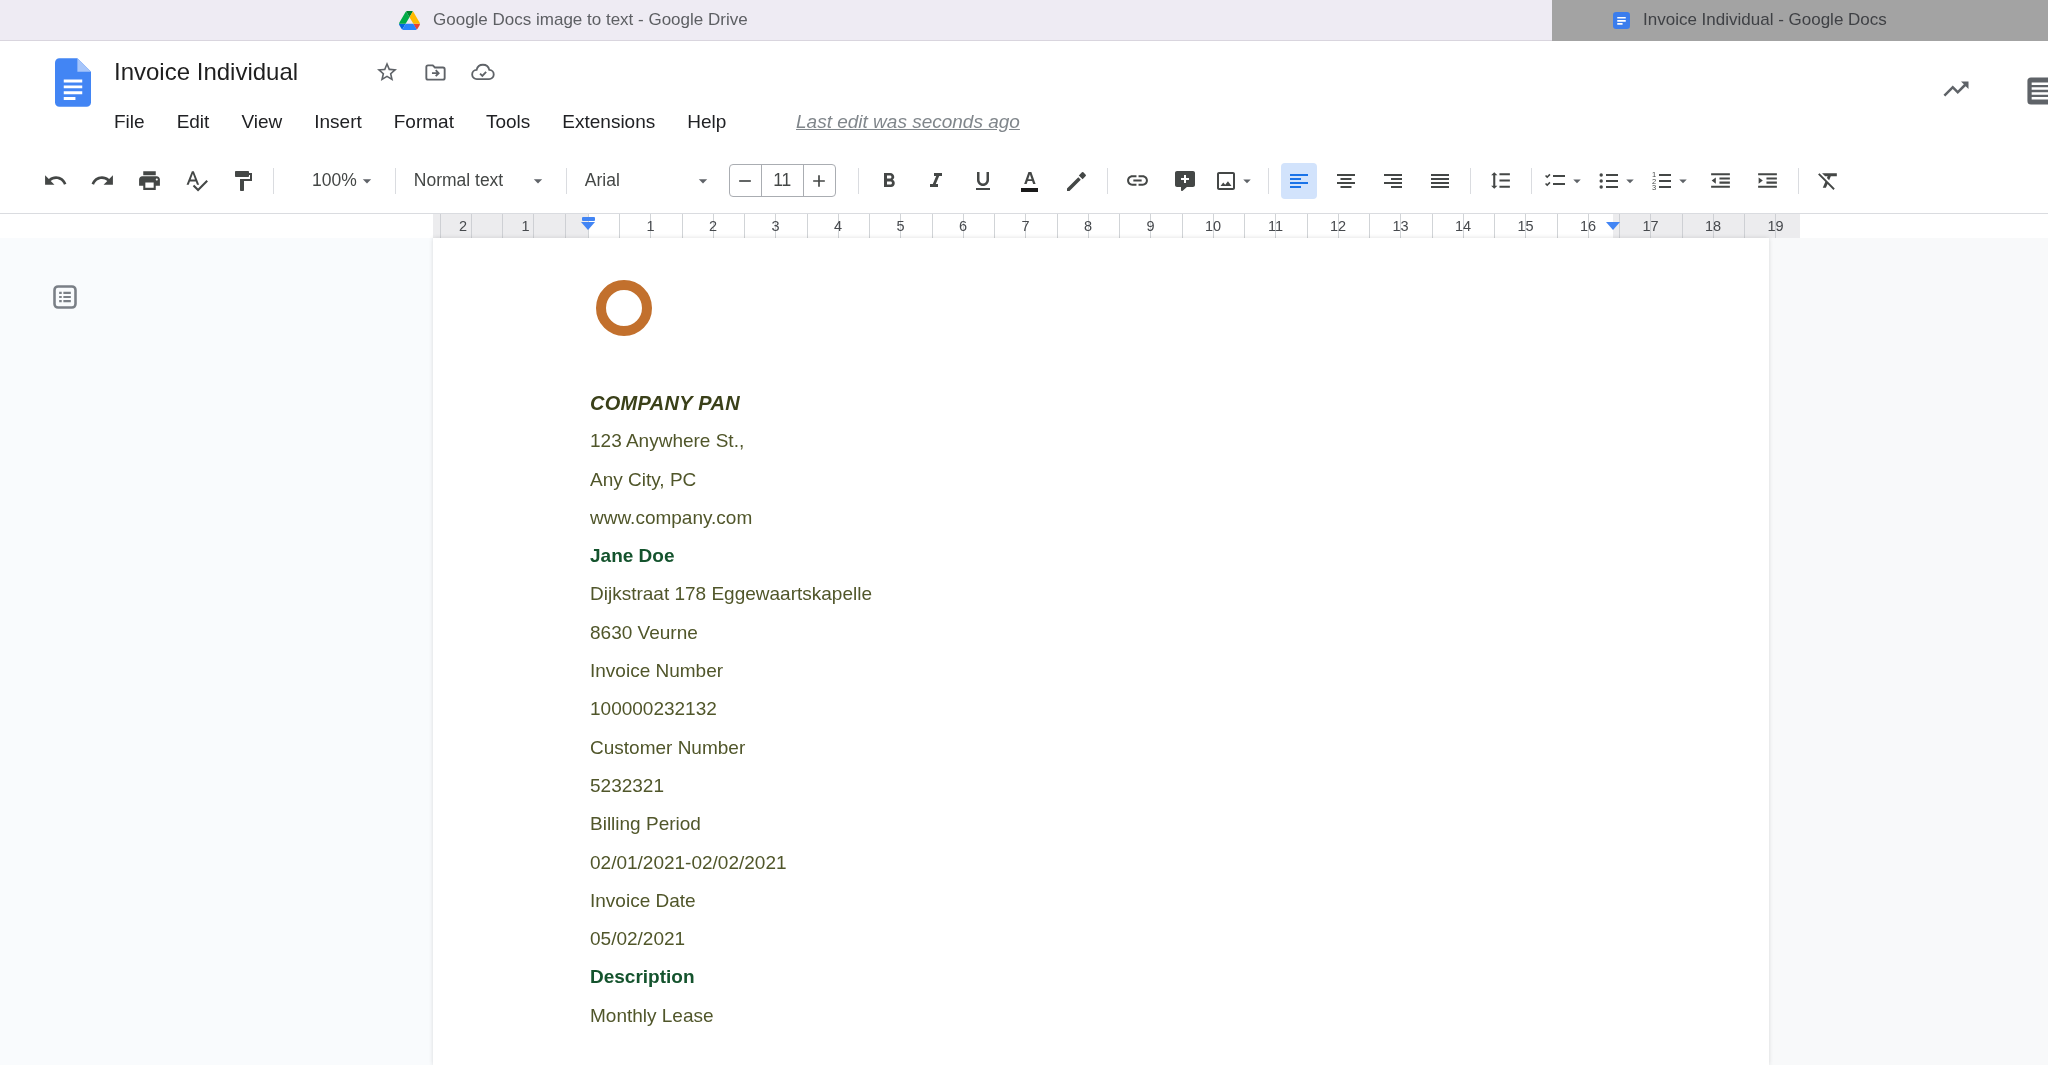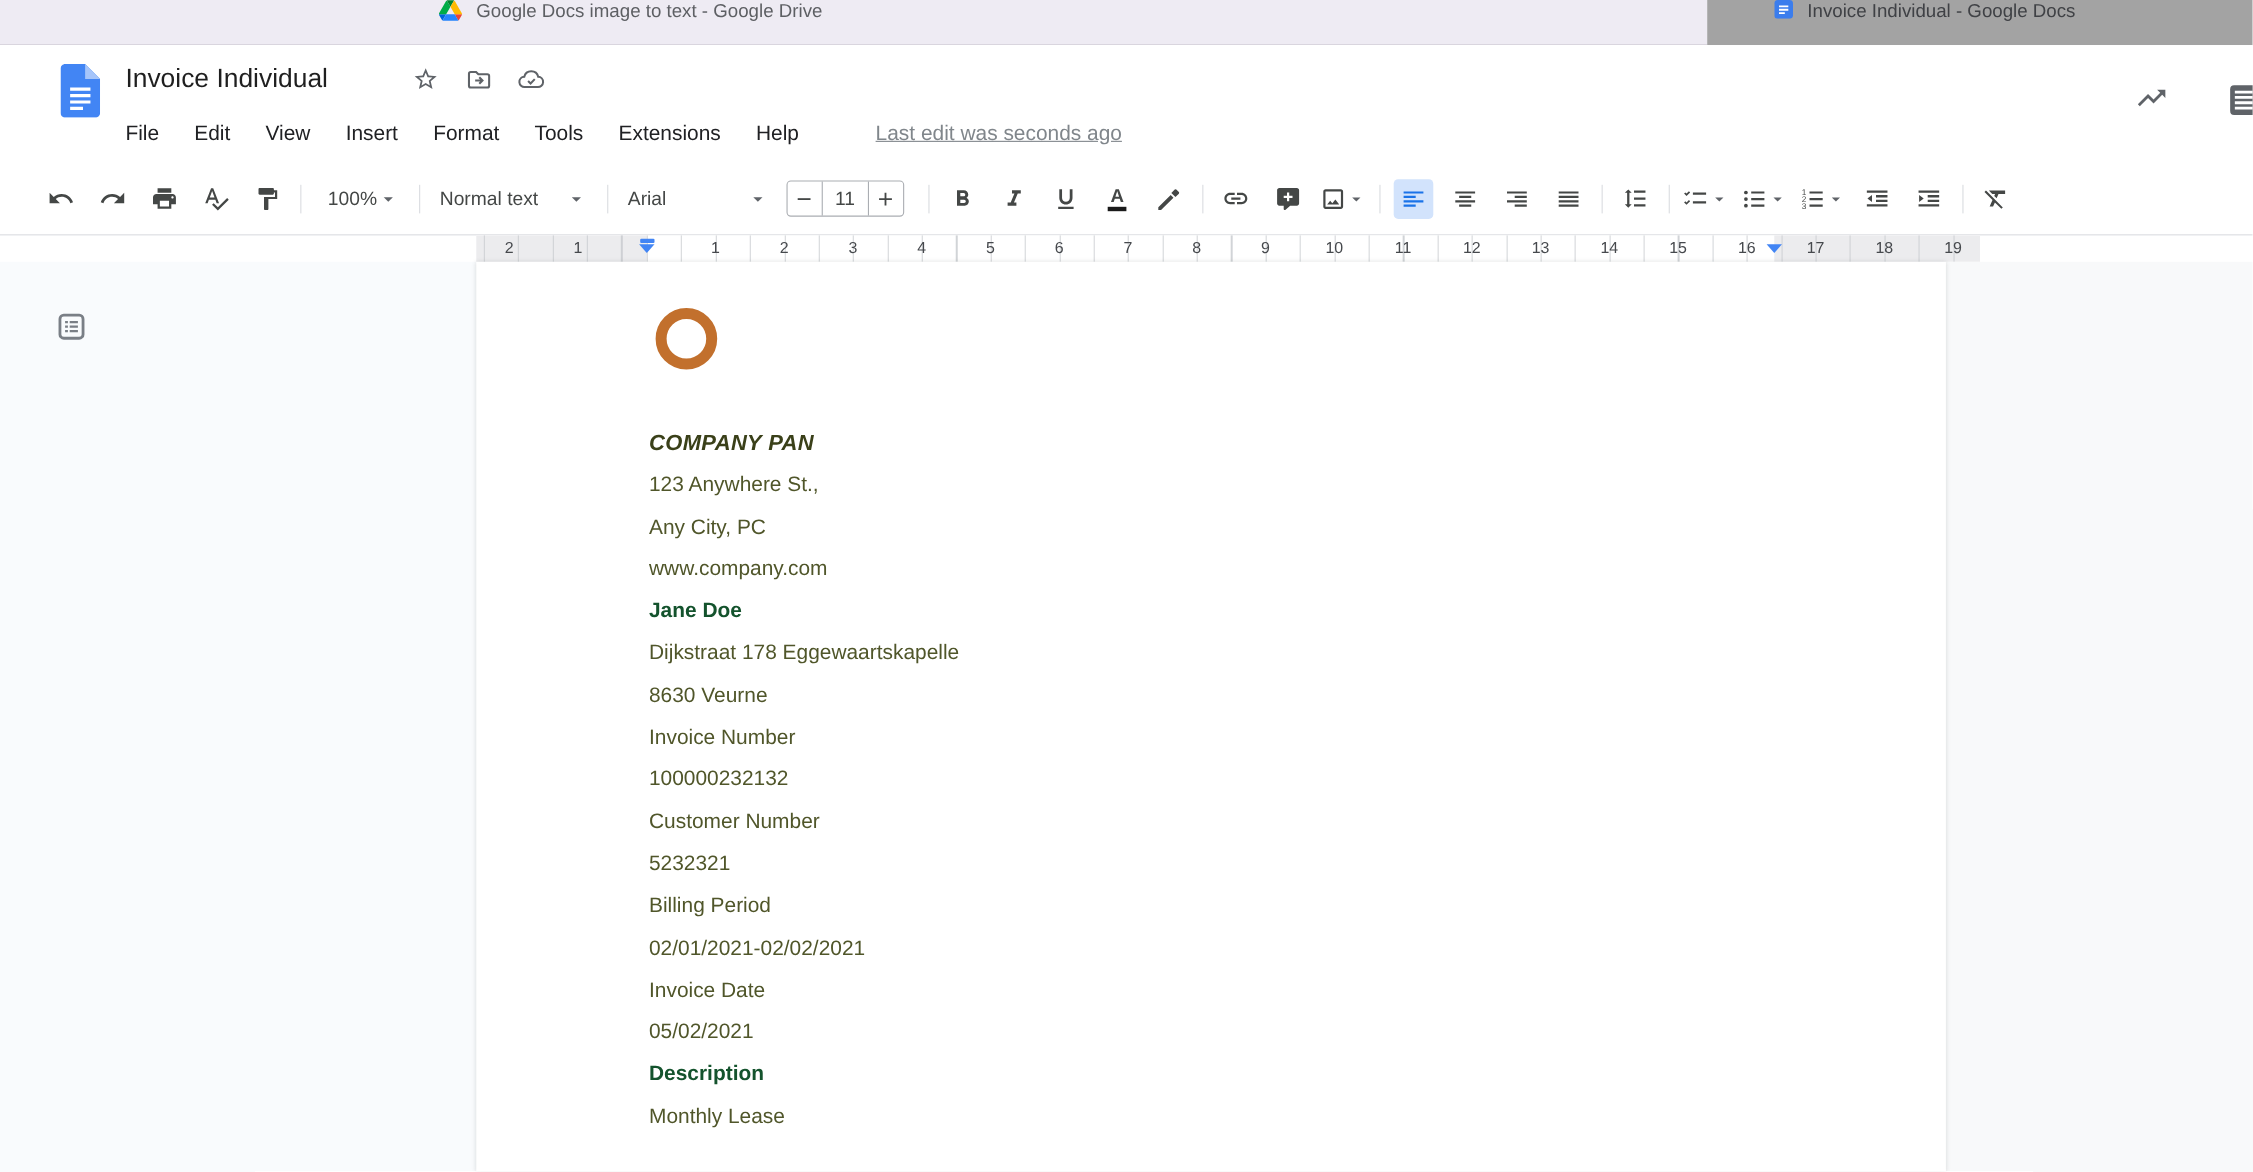--- a/index.html
+++ b/index.html
@@ -5,48 +5,48 @@
   * { margin:0; padding:0; box-sizing:border-box; }
   html,body { width:2048px; height:1065px; overflow:hidden; background:#fff;
     font-family:"Liberation Sans", sans-serif; }
   .screen { position:relative; width:2048px; height:1065px; overflow:hidden; background:#fff; }
 
   
   .tabstrip { position:absolute; left:0; top:0; width:2048px; height:41px; }
   .tab-inactive-region { position:absolute; left:0; top:0; width:1552px; height:41px;
     background:#eeebf3; border-bottom:1px solid #d9d5de; }
   .tab-active-region { position:absolute; left:1552px; top:0; width:496px; height:41px; background:#a3a3a3; }
-  .tab-inner { position:absolute; top:0; height:40px; display:flex; align-items:flex-start; gap:13px; }
+  .tab-inner { position:absolute; top:0; height:40px; display:flex; align-items:center; gap:13px; }
   .tab-inactive-region .tab-inner { left:399px; }
   .tab-active-region .tab-inner { left:61px; }
   .tab-title-inactive { font-size:17px; color:#5d5f63; }
   .tab-title-active { font-size:17px; color:#3f4145; }
 
   
   .header { position:absolute; left:0; top:41px; width:2048px; height:107px; background:#fff; }
   .docs-app-icon { position:absolute; left:55px; top:17px; }
   .doc-title { position:absolute; left:114px; top:17px; font-size:24px; color:#1f1f1f; }
   .title-icons { position:absolute; left:374px; top:18px; display:flex; gap:22px; align-items:center; }
   .hicon { width:26px; height:26px; display:flex; align-items:center; justify-content:center; border-radius:50%; }
   .menu-row { position:absolute; left:112px; top:66px; display:flex; gap:28px; }
   .menu-item { font-size:19px; color:#202124; line-height:30px; padding:0 2px; border-radius:4px; cursor:default; }
   .last-edit { position:absolute; left:796px; top:66px; font-size:19px; color:#80868b;
-    text-decoration:underline; line-height:30px; }
+    text-decoration:underline; line-height:30px;font-style:italic; }
   .trend-btn { position:absolute; left:1941px; top:33px; }
   .panel-btn { position:absolute; left:2026px; top:35px; }
 
   
   .toolbar { position:absolute; left:0; top:148px; width:2048px; height:66px; background:#fff;
     border-bottom:1px solid #dadce0; display:flex; align-items:center; padding-left:37px; }
   .tbtn { height:36px; min-width:36px; display:flex; align-items:center; justify-content:center;
     border-radius:4px; flex:0 0 auto; }
   .tbtn + .tbtn { margin-left:11px; }
   .tdivider { width:1px; height:26px; background:#dadce0; margin:0 12px; flex:0 0 auto; }
   .tlabel { font-size:17.5px; color:#444746; }
-  .zoom-btn { padding:0 6px; margin-left:6px; }
+  .zoom-btn { padding:0 6px; margin-left:20px; }
   .style-btn { width:146px; justify-content:space-between; padding:0 6px; }
   .font-btn { width:140px; justify-content:space-between; padding:0 6px; }
   .fontsize-group { display:flex; align-items:stretch; height:33px; border:1px solid #aaadb2;
     border-radius:4px; margin-left:10px; flex:0 0 auto; }
   .fs-cell { display:flex; align-items:center; justify-content:center; }
   .fs-minus,.fs-plus { width:31px; }
   .fs-value { width:43px; border-left:1px solid #aaadb2; border-right:1px solid #aaadb2;
     font-size:17.5px; color:#444746; }
   .active-blue { background:#d2e3fc; }
   .textcolor-btn { flex-direction:column; gap:1px; }

